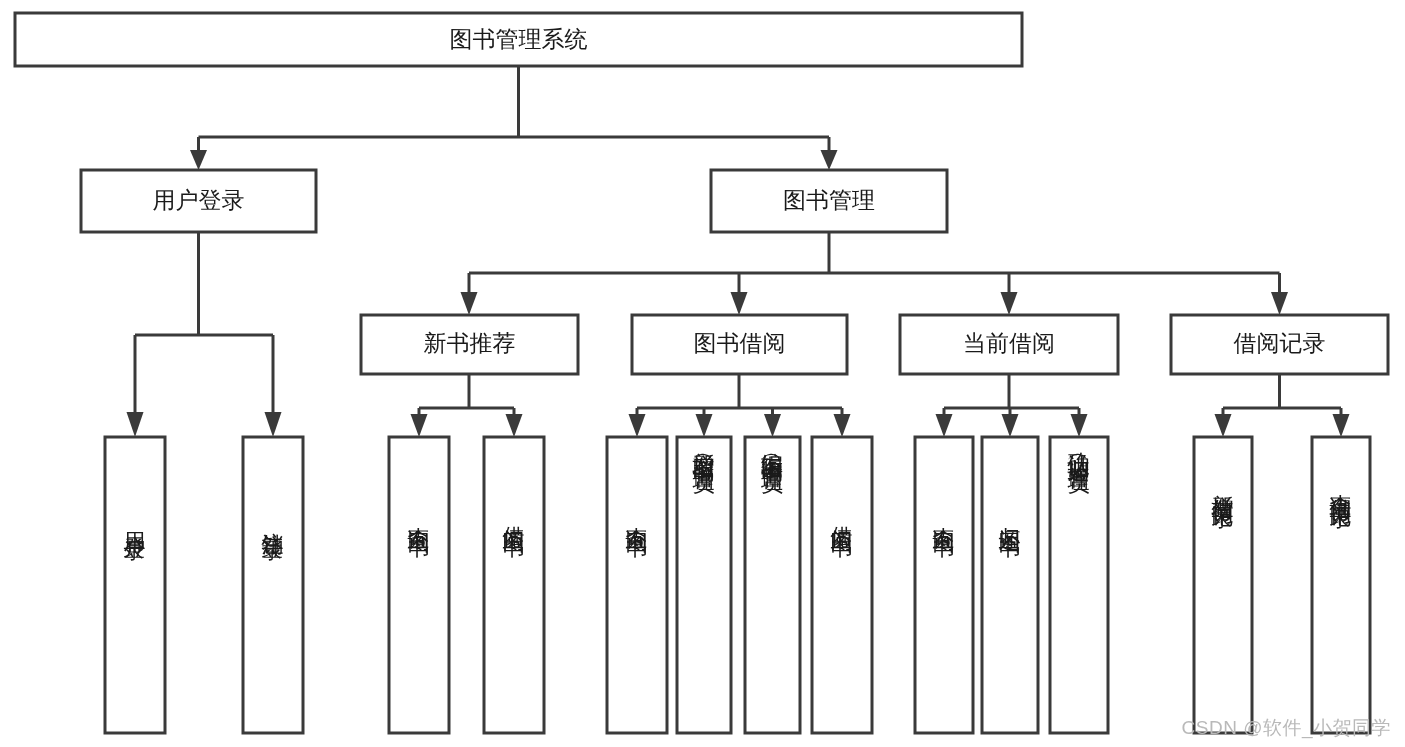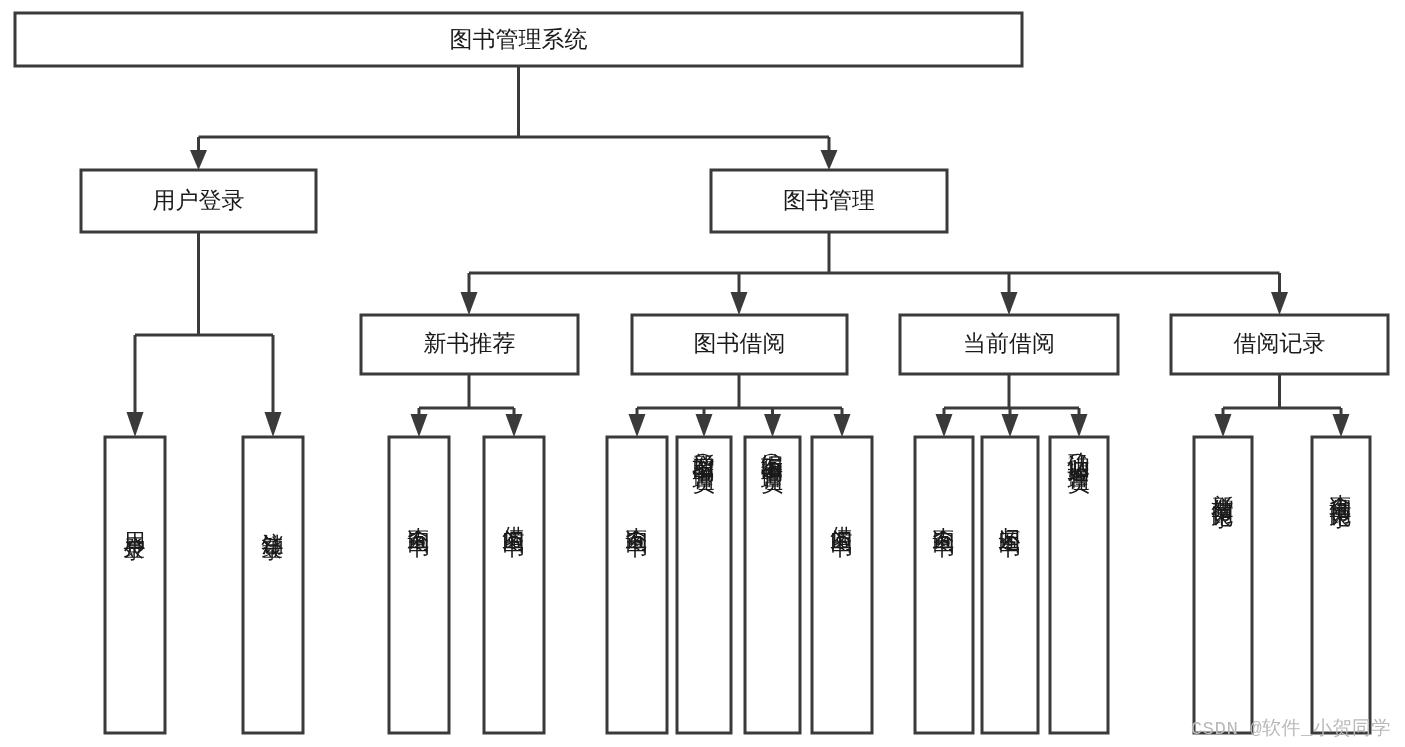--- a/index.html
+++ b/index.html
@@ -54,21 +54,21 @@
     fill: #1a1a1a;
     writing-mode: vertical-rl;
     text-orientation: upright;
     text-anchor: middle;
     letter-spacing: 3px;
   }
   .watermark-text {
     position: absolute;
     right: 14px;
     bottom: 6px;
-    font-family: Liberation Mono, monospace;
+    font-family: Liberation Sans, sans-serif;
     font-size: 19px;
     color: #b9b9b9;
     letter-spacing: 0.5px;
     white-space: nowrap;
     pointer-events: none;
   }
 </style>
 </head>
 <body>
 

